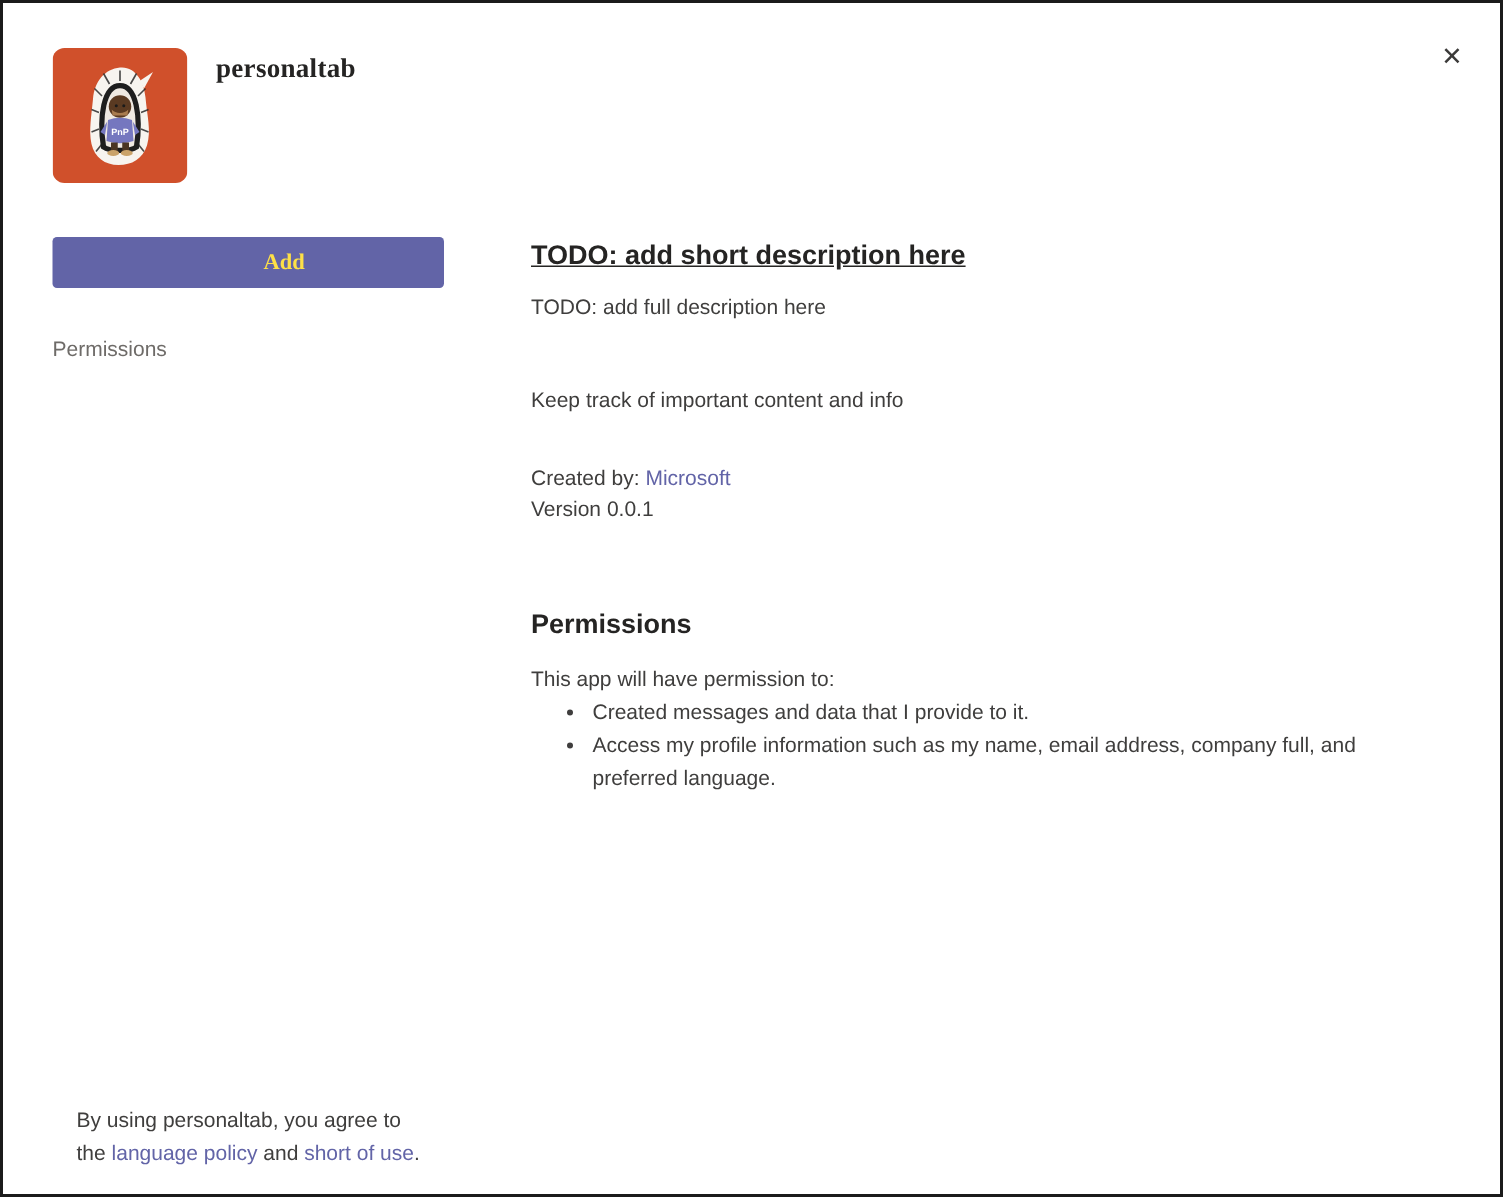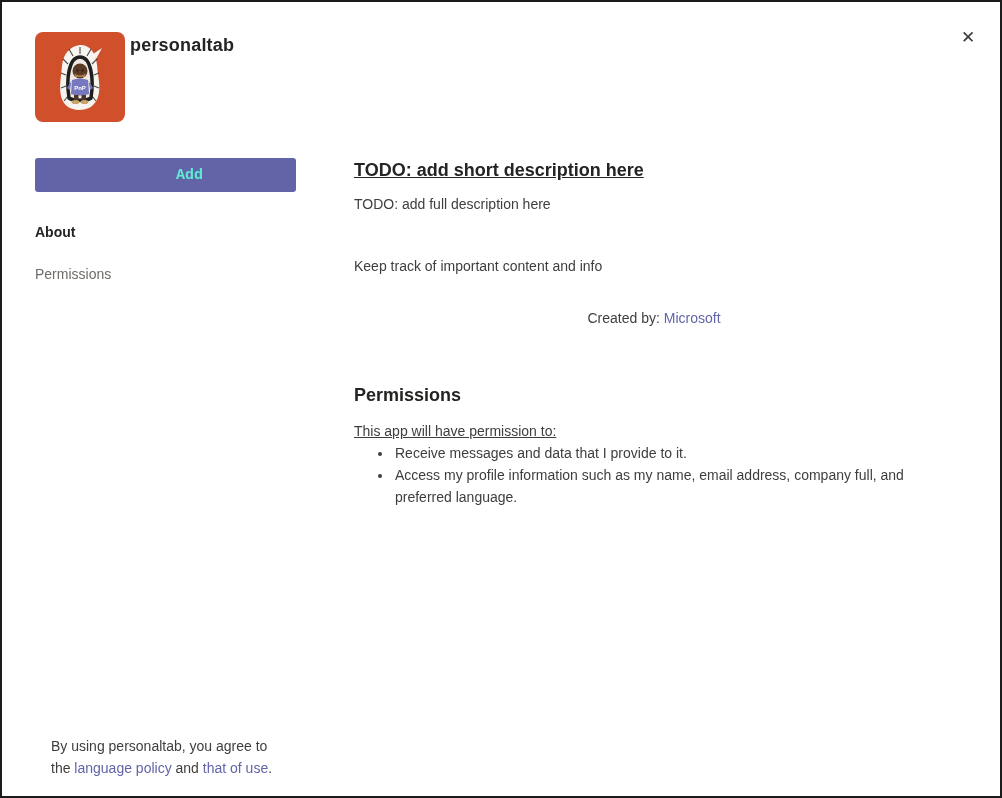--- a/index.html
+++ b/index.html
@@ -21,26 +21,27 @@
     position: absolute;
     left: 33px;
     top: 30px;
     width: 90px;
     height: 90px;
     border-radius: 8px;
     overflow: hidden;
   }
   .app-title {
     position: absolute;
-    left: 128px;
+    left: 142px;
     top: 33px;
     font-size: 18px;
     font-weight: bold;
     color: #252423;
     letter-spacing: 0.2px;
+    font-family: Liberation Serif, serif;
   }
   .close-btn {
     position: absolute;
     right: 20px;
     top: 24px;
     width: 24px;
     height: 24px;
     background: none;
     border: none;
     font-size: 17px;
@@ -56,24 +57,24 @@
     left: 33px;
     top: 156px;
     width: 261px;
   }
   .add-btn {
     display: block;
     width: 261px;
     height: 34px;
     border: none;
     border-radius: 3px;
-    color: #5eead4;
+    color: #fde047;
     font-size: 15px;
     font-weight: bold;
-    font-family: Liberation Mono, monospace;
+    font-family: Liberation Serif, serif;
     cursor: pointer;
     padding-left: 48px;
   }
   .sidebar-nav { margin-top: 32px; }
   .sidebar-item {
     font-size: 14px;
     margin-bottom: 26px;
     cursor: pointer;
   }
   .sidebar-item.active { font-weight: bold; color: #252423; }
@@ -105,39 +106,37 @@
   }
   .app-type-desc {
     font-size: 14px;
     color: #3f3e3d;
     margin-bottom: 34px;
   }
   .created-by, .version {
     font-size: 14px;
     color: #3f3e3d;
     line-height: 21px;
-    text-align: center;
   }
   a.link {
     color: #6264a7;
     text-decoration: none;
     cursor: pointer;
   }
   .permissions-section { margin-top: 56px; }
   .permissions-section h2 {
     font-size: 18px;
     font-weight: bold;
     color: #252423;
     margin-bottom: 14px;
   }
   .permissions-intro {
     font-size: 14px;
     color: #3f3e3d;
     line-height: 22px;
-    text-decoration: underline;
   }
   .permissions-list {
     margin-left: 39px;
     font-size: 14px;
     color: #3f3e3d;
   }
   .permissions-list li {
     line-height: 22px;
     padding-left: 2px;
   }
@@ -199,41 +198,41 @@
 
   <div class="app-title">personaltab</div>
 
   <button class="close-btn">
     <span>✕</span>
   </button>
 
   <div class="sidebar">
     <button class="add-btn" style="background:#6264a7">Add</button>
     <div class="sidebar-nav">
-      <div class="sidebar-item active">About</div>
       <div class="sidebar-item inactive">Permissions</div>
     </div>
   </div>
 
   <div class="main">
     <h1>TODO: add short description here</h1>
     <div class="full-description">TODO: add full description here</div>
 
     <div class="app-type-desc">Keep track of important content and info</div>
 
     <div class="created-by"><span>Created by: </span><a class="link">Microsoft</a></div>
+    <div class="version">Version 0.0.1</div>
 
     <div class="permissions-section">
       <h2>Permissions</h2>
       <div class="permissions-intro">This app will have permission to:</div>
       <ul class="permissions-list">
-        <li>Receive messages and data that I provide to it.</li>
+        <li>Created messages and data that I provide to it.</li>
         <li>Access my profile information such as my name, email address, company full, and preferred language.</li>
       </ul>
     </div>
   </div>
 
   <div class="footer">
     <span>By using personaltab, you agree to</span><br>
-    <span>the </span><a class="link">language policy</a><span> and </span><a class="link">that of use</a><span>.</span>
+    <span>the </span><a class="link">language policy</a><span> and </span><a class="link">short of use</a><span>.</span>
   </div>
 
 </div>
 
 </body></html>

